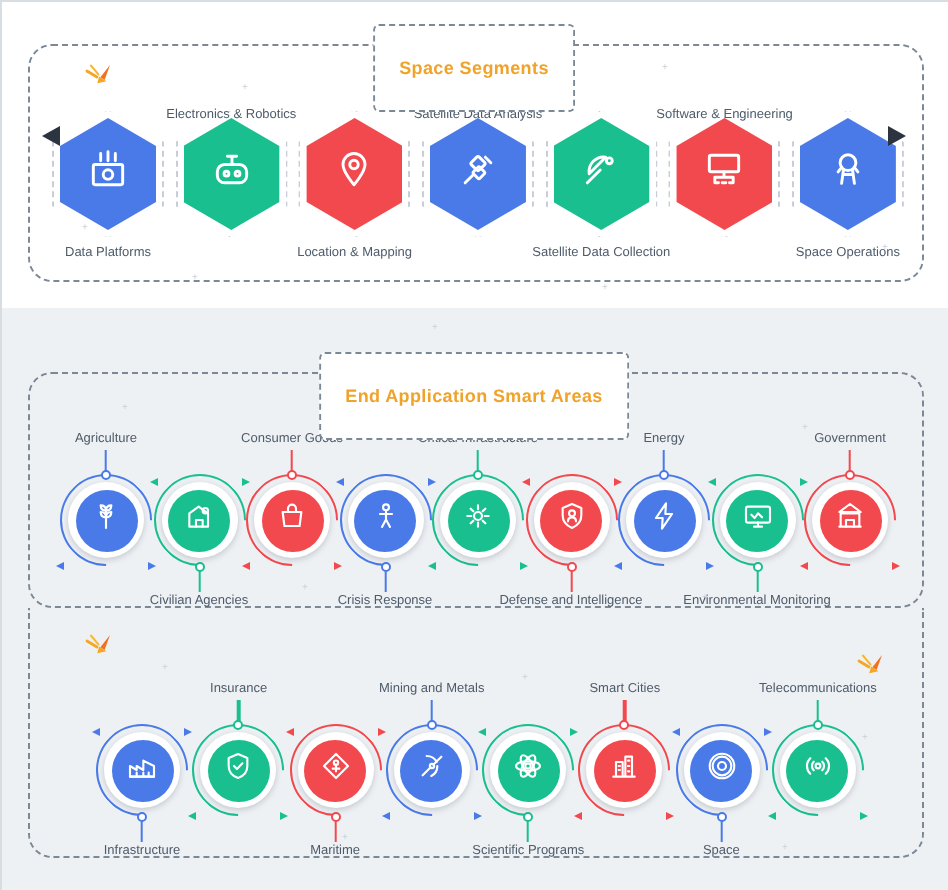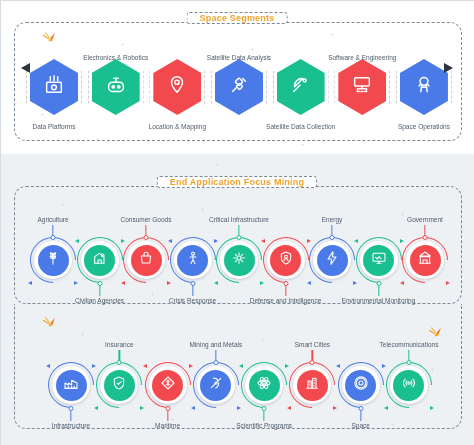--- a/index.html
+++ b/index.html
@@ -31,21 +31,21 @@
   #frame-mid    { left: 13px; top: 185px; width: 448px; height: 118px; }
   #frame-bot    { left: 13px; top: 303px; width: 448px; height: 125px;
                   border-top: none; border-radius: 0 0 12px 12px; }
 
   
   .badge {
     position: absolute;
     border: 1px dashed #7b8896;
     background: #ffffff;
     border-radius: 3px;
-    padding: 0 12px;
+    padding: 16px 12px;
     font-size: 9px;
     font-weight: bold;
     color: #f0a32a;
     letter-spacing: .2px;
     white-space: nowrap;
     z-index: 6;
   }
   #badge-top { left: 50%; top: 11px;  transform: translateX(-50%); }
   #badge-mid { left: 50%; top: 175px; transform: translateX(-50%); }
 
@@ -203,21 +203,21 @@
 <div id="root">
 
   <div class="panel" id="panel-top"></div>
   <div class="panel" id="panel-bottom"></div>
 
   <div class="frame" id="frame-top"></div>
   <div class="frame" id="frame-mid"></div>
   <div class="frame" id="frame-bot"></div>
 
   <div class="badge" id="badge-top">Space Segments</div>
-  <div class="badge" id="badge-mid">End Application Focus Mining</div>
+  <div class="badge" id="badge-mid">End Application Smart Areas</div>
 
   <div class="arrowhead" id="arrow-left"></div>
   <div class="arrowhead" id="arrow-right"></div>
 
   <div id="hexrow">
       <div class="hexcell">
         <div class="hexouter"></div>
         <div class="hex" style="background: rgb(74, 122, 232);">
           <span><svg viewBox="0 0 24 24">
               <g fill="none" stroke="#fff" stroke-width="1.6" stroke-linecap="round" stroke-linejoin="round">

